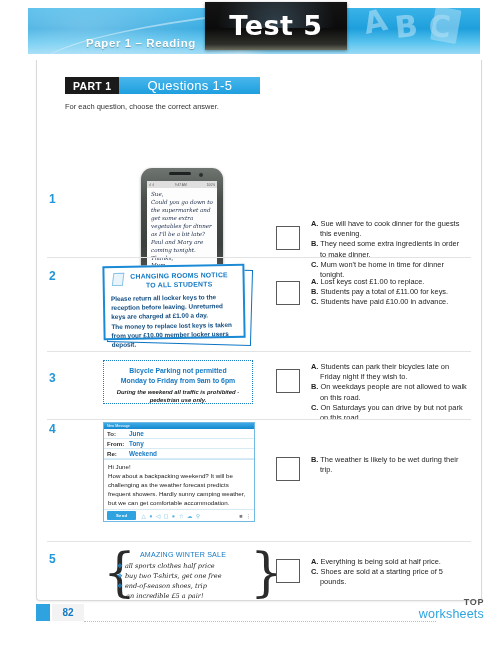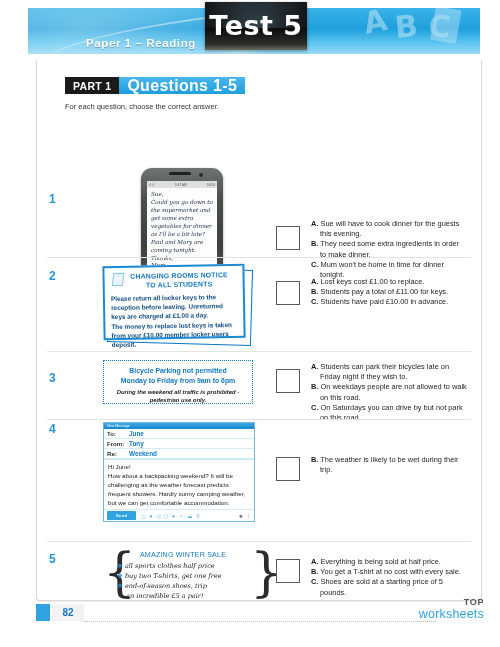--- a/index.html
+++ b/index.html
@@ -34,21 +34,21 @@
     position:absolute;left:58px;top:29px;
     font-size:11.5px;font-weight:bold;color:#ffffff;letter-spacing:.6px;
     text-shadow:0 1px 1px rgba(0,0,0,.28);
     z-index:4;
   }
   .abc-art{
     position:absolute;right:2px;top:-4px;width:130px;height:54px;z-index:2;
     opacity:.85;
   }
   .test-box{
-    position:absolute;left:205px;top:2px;width:102px;height:48px;
+    position:absolute;left:205px;top:2px;width:142px;height:48px;
     background:linear-gradient(180deg,#141414 0%,#0b0b0b 55%,#2e2e2a 88%,#6b6d5e 100%);
     z-index:5;overflow:hidden;
     box-shadow:0 1px 3px rgba(0,0,0,.4);
   }
   .test-box:before{
     content:"";position:absolute;left:50%;top:-34px;width:120px;height:60px;margin-left:-60px;
     background:radial-gradient(ellipse at 50% 100%,rgba(80,110,130,.55),rgba(0,0,0,0) 70%);
   }
   .test-box span{
     position:absolute;left:0;right:0;top:8px;text-align:center;
@@ -64,22 +64,22 @@
     box-shadow:0 1px 2px rgba(0,0,0,.07);
   }
 
   .part-bar{position:absolute;left:28px;top:17px;height:17px;display:flex;}
   .part-tag{
     background:#1a1a1a;color:#fff;font-size:10.5px;font-weight:bold;
     padding:0 8px;display:flex;align-items:center;letter-spacing:.3px;
   }
   .part-q{
     background:linear-gradient(180deg,#49b7ec,#1f9ede);
-    color:#fff;font-size:16px;font-weight:bold;
-    padding:0 8px;display:flex;align-items:center;letter-spacing:.3px;
+    color:#fff;font-size:13px;font-weight:normal;
+    padding:0 28px;display:flex;align-items:center;letter-spacing:.3px;
   }
   .instruction{
     position:absolute;left:28px;top:42px;font-size:7.5px;color:#333;
   }
 
   
   .qrow{position:absolute;left:0;width:444px;}
   .qnum{
     position:absolute;left:12px;font-size:12px;font-weight:bold;color:#2196d8;
   }
@@ -415,21 +415,20 @@
         <div><span class="bul">❖</span> <span>all sports clothes half price</span></div>
         <div><span class="bul">❖</span> <span>buy two T-shirts, get one free</span></div>
         <div><span class="bul">❖</span> <span>end-of-season shoes, trip</span></div>
         <div class="cont">an incredible £5 a pair!</div>
       </div>
     </div>
 
     <div class="answerbox" style="left:239px;top:14px;"></div>
     <div class="opts" style="left:274px;top:12px;width:158px;">
       <p><b>A.</b> <span>Everything is being sold at half price.</span></p>
-      <p><b>B.</b> <span>You get a T-shirt at no cost with every sale.</span></p>
       <p><b>C.</b> <span>Shoes are sold at a starting price of 5 pounds.</span></p>
     </div>
   </div>
 
 </div>
 
 <div class="footer-tab"></div>
 <div class="pagenum">82</div>
 <div class="footer-rule"></div>
 <div class="logo">

